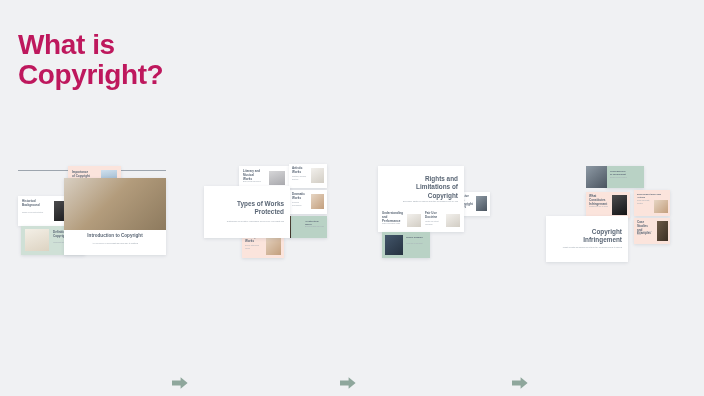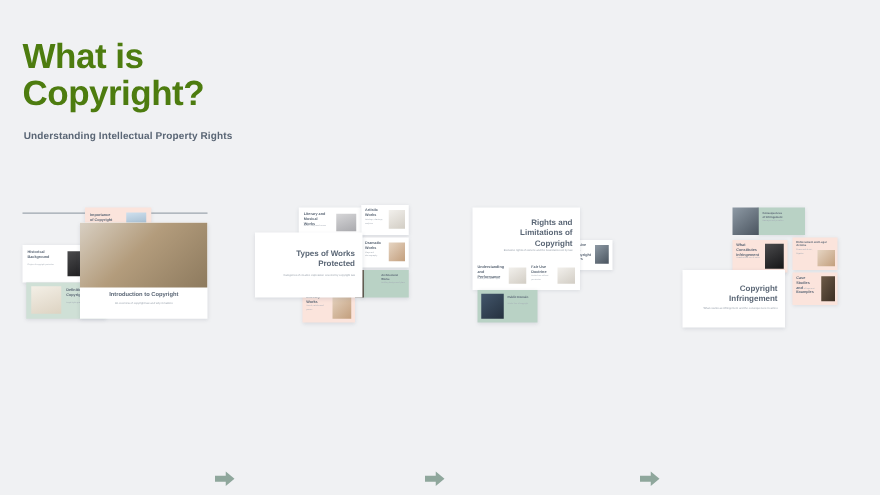--- a/index.html
+++ b/index.html
@@ -8,21 +8,21 @@
     background: #f0f1f3;
     font-family: "Liberation Sans", sans-serif;
     overflow: hidden;
   }
   #canvas { position: relative; width: 704px; height: 396px; }
 
   
   .page-title {
     position: absolute; left: 18px; top: 30px;
     font-size: 28px; font-weight: bold; line-height: 1.08;
-    color: #4d7c0f; letter-spacing: -0.4px;
+    color: #be185d; letter-spacing: -0.4px;
     white-space: pre-line;
   }
   .page-subtitle {
     position: absolute; left: 19px; top: 104px;
     font-size: 8px; font-weight: bold; color: #5a6675;
     letter-spacing: 0.1px;
   }
 
   
   .flow { position: absolute; left: 0; top: 160px; width: 704px; height: 115px; }
@@ -91,21 +91,20 @@
     position: absolute; height: 1px; background: #5a6675; opacity: .55;
   }
 </style>
 </head>
 <body>
 
 <div id="canvas">
 
   <div class="page-title">What is
 Copyright?</div>
-  <div class="page-subtitle">Understanding Intellectual Property Rights</div>
 
   <div class="flow">
 
     <div class="cluster c1">
 
       <div class="hairline" style="left:3px; top:10px; width:148px;"></div>
 
       <div class="card pink" style="left:53px; top:6px; width:53px; height:32px;">
         <div class="mini-title" style="left:4px; top:5px; width:26px;">Importance
 of Copyright</div>

